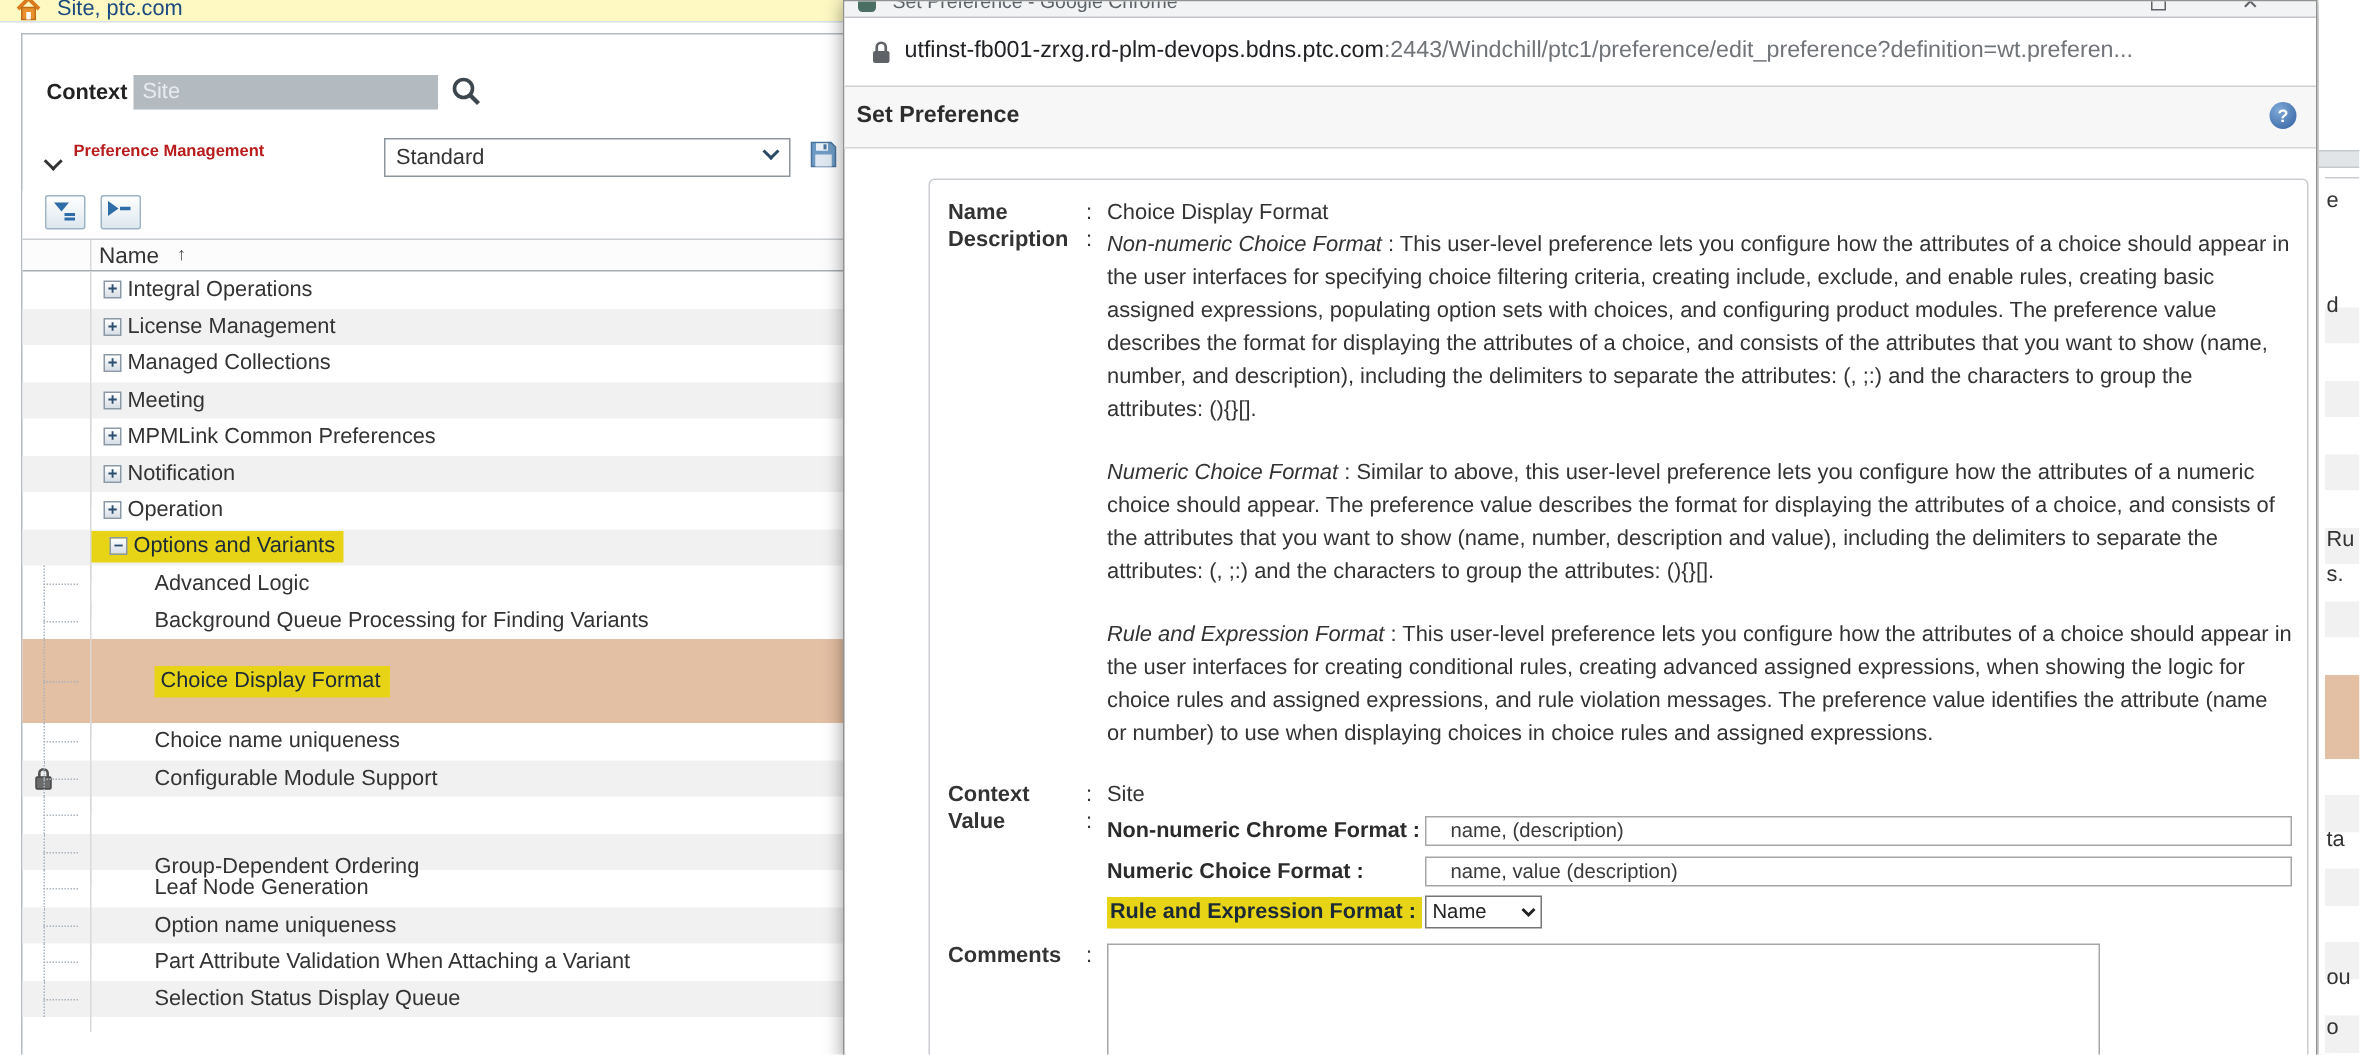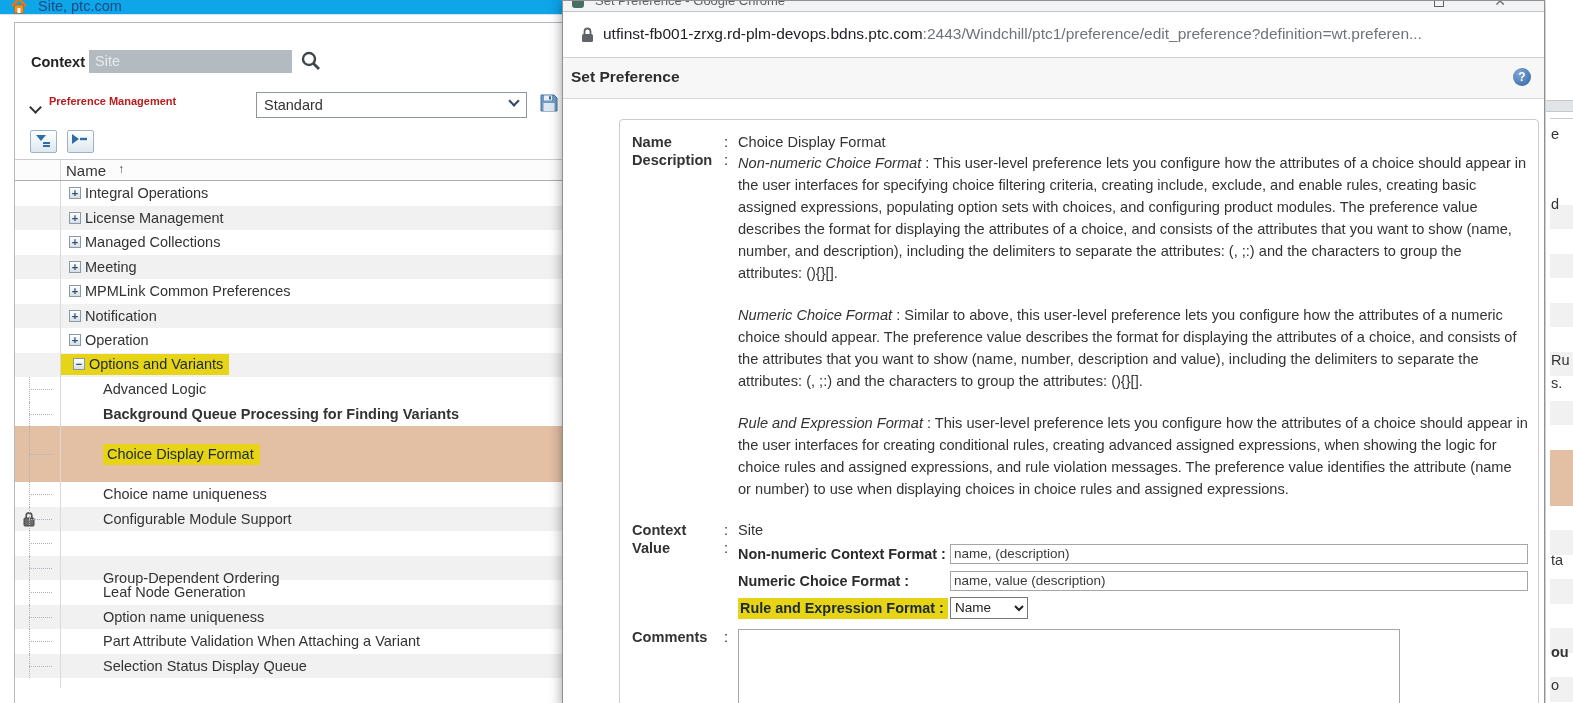--- a/index.html
+++ b/index.html
@@ -2,21 +2,21 @@
 <html><head>
 <meta charset="utf-8">
 <style>
   * { margin:0; padding:0; box-sizing:border-box; }
   html,body { width:1573px; height:703px; overflow:hidden; background:#fff;
     font-family:"Liberation Sans", sans-serif; }
   body { position:relative; }
 
   
   .left-app { position:absolute; left:0; top:0; width:562px; height:703px; background:#fff; }
-  .app-topbar { position:absolute; left:0; top:0; width:100%; height:15px; background:#0ea5e9;
+  .app-topbar { position:absolute; left:0; top:0; width:100%; height:15px; background:#fef9c3;
     border-bottom:1px solid #d5e2f0; overflow:hidden; }
   .home-ico { position:absolute; left:10px; top:-3px; }
   .app-title { position:absolute; left:38px; top:-2px; font-size:14.5px; color:#1b4a7e; }
 
   .panel { position:absolute; left:14px; top:22px; right:-2px; bottom:-4px;
     border:1px solid #b4bac0; background:#fff; }
 
   .ctx-label { position:absolute; left:16px; top:31px; font-size:14.5px; font-weight:bold; color:#222; }
   .ctx-input { position:absolute; left:74px; top:27px; width:203px; height:23px; background:#b3bac0;
     color:#e8ebee; font-size:14.5px; line-height:23px; padding-left:6px; }
@@ -86,21 +86,21 @@
   .flabel { width:92px; font-weight:bold; flex-shrink:0; }
   .fcolon { width:14px; flex-shrink:0; }
   .fval { flex:1; }
   .desc p { margin:0 0 20px; line-height:22px; }
   .desc i { font-style:italic; }
   .ctxrow { margin-top:2px; }
   .vfields .vf { display:flex; align-items:center; height:27px; }
   .vf .sublabel { width:212px; font-weight:bold; color:#2b2b2b; flex-shrink:0; font-size:14.4px; }
   .vf .sublabel .hl { padding:2px 4px 3px 2px; }
   .vf input[type=text] { width:578px; height:20px; border:1px solid #a6a6a6; font-size:13.5px;
-    color:#3a3a3a; padding:0 3px; font-family:"Liberation Sans",sans-serif; }
+    color:#3a3a3a; padding:0 16px; font-family:"Liberation Sans",sans-serif; }
   .vf select { width:78px; height:22px; border:1px solid #767676; background:#fff; font-size:13.5px;
     color:#222; font-family:"Liberation Sans",sans-serif; }
   .comrow { margin-top:8px; }
   .comrow textarea { width:662px; height:97px; border:1px solid #a6a6a6; resize:none;
     font-family:"Liberation Sans",sans-serif; }
 
   
   .sliver { position:absolute; left:1546px; top:0; width:27px; height:703px; background:#fff; }
   .sliver .band { position:absolute; left:0; width:100%; height:12px; background:#e1e5e8;
     border-top:1px solid #c6cacd; border-bottom:1px solid #c6cacd; top:100px; }
@@ -241,21 +241,21 @@
           <span class="hdash"></span>
           <span class="tlabel" style="display: inline-flex; align-items: center;">
             <span>Advanced Logic</span>
           </span>
           <span class="gutterline"></span>
         </div>
         <div class="trow lvl2">
           <span class="gutter"></span>
           <span class="vdots"></span>
           <span class="hdash"></span>
-          <span class="tlabel" style="display: inline-flex;  font-weight: bold;">
+          <span class="tlabel" style="display: inline-flex; ">
             <span>Background Queue Processing for Finding Variants</span>
           </span>
           <span class="gutterline"></span>
         </div>
         <div class="trow odd lvl2 sel">
           <span class="gutter"></span>
           <span class="vdots"></span>
           <span class="hdash"></span>
           <span class="hl tlabel" style="display: inline-flex; align-items: center;">
             <span>Choice Display Format</span>
@@ -384,21 +384,21 @@
       <span class="flabel">Context</span>
       <span class="fcolon">:</span>
       <span class="fval">Site</span>
     </div>
 
     <div class="frow">
       <span class="flabel">Value</span>
       <span class="fcolon">:</span>
       <span class="fval vfields" id="vfields">
           <span class="vf">
-            <span class="sublabel">Non-numeric Context Format :</span>
+            <span class="sublabel">Non-numeric Chrome Format :</span>
             <input type="text" value="name, (description)" style="">
           </span>
           <span class="vf">
             <span class="sublabel">Numeric Choice Format :</span>
             <input type="text" value="name, value (description)" style="">
           </span>
           <span class="vf">
             <span class="sublabel"><span class="hl">Rule and Expression Format :</span></span>
             <select><option>Name</option></select>
           </span>
@@ -435,15 +435,15 @@
     <div class="stripe" style="top: 579px; height: 24.5px; background: rgb(241, 241, 241);"></div>
     <div class="stripe" style="top: 603.5px; height: 24.5px; background: rgb(255, 255, 255);"></div>
     <div class="stripe" style="top: 628px; height: 24.5px; background: rgb(241, 241, 241);"></div>
     <div class="stripe" style="top: 652.5px; height: 24.5px; background: rgb(255, 255, 255);"></div>
     <div class="stripe" style="top: 677px; height: 24.5px; background: rgb(241, 241, 241);"></div>
     <span class="frag" style="top: 126px;">e</span>
     <span class="frag" style="top: 196px;">d</span>
     <span class="frag" style="top: 352px;">Ru</span>
     <span class="frag" style="top: 375px;">s.</span>
     <span class="frag" style="top: 552px;">ta</span>
-    <span class="frag" style="top: 644px; font-weight: bold;">ou</span>
+    <span class="frag" style="top: 644px;">ou</span>
     <span class="frag" style="top: 677px;">o</span>
   </div>
 
 </body></html>

